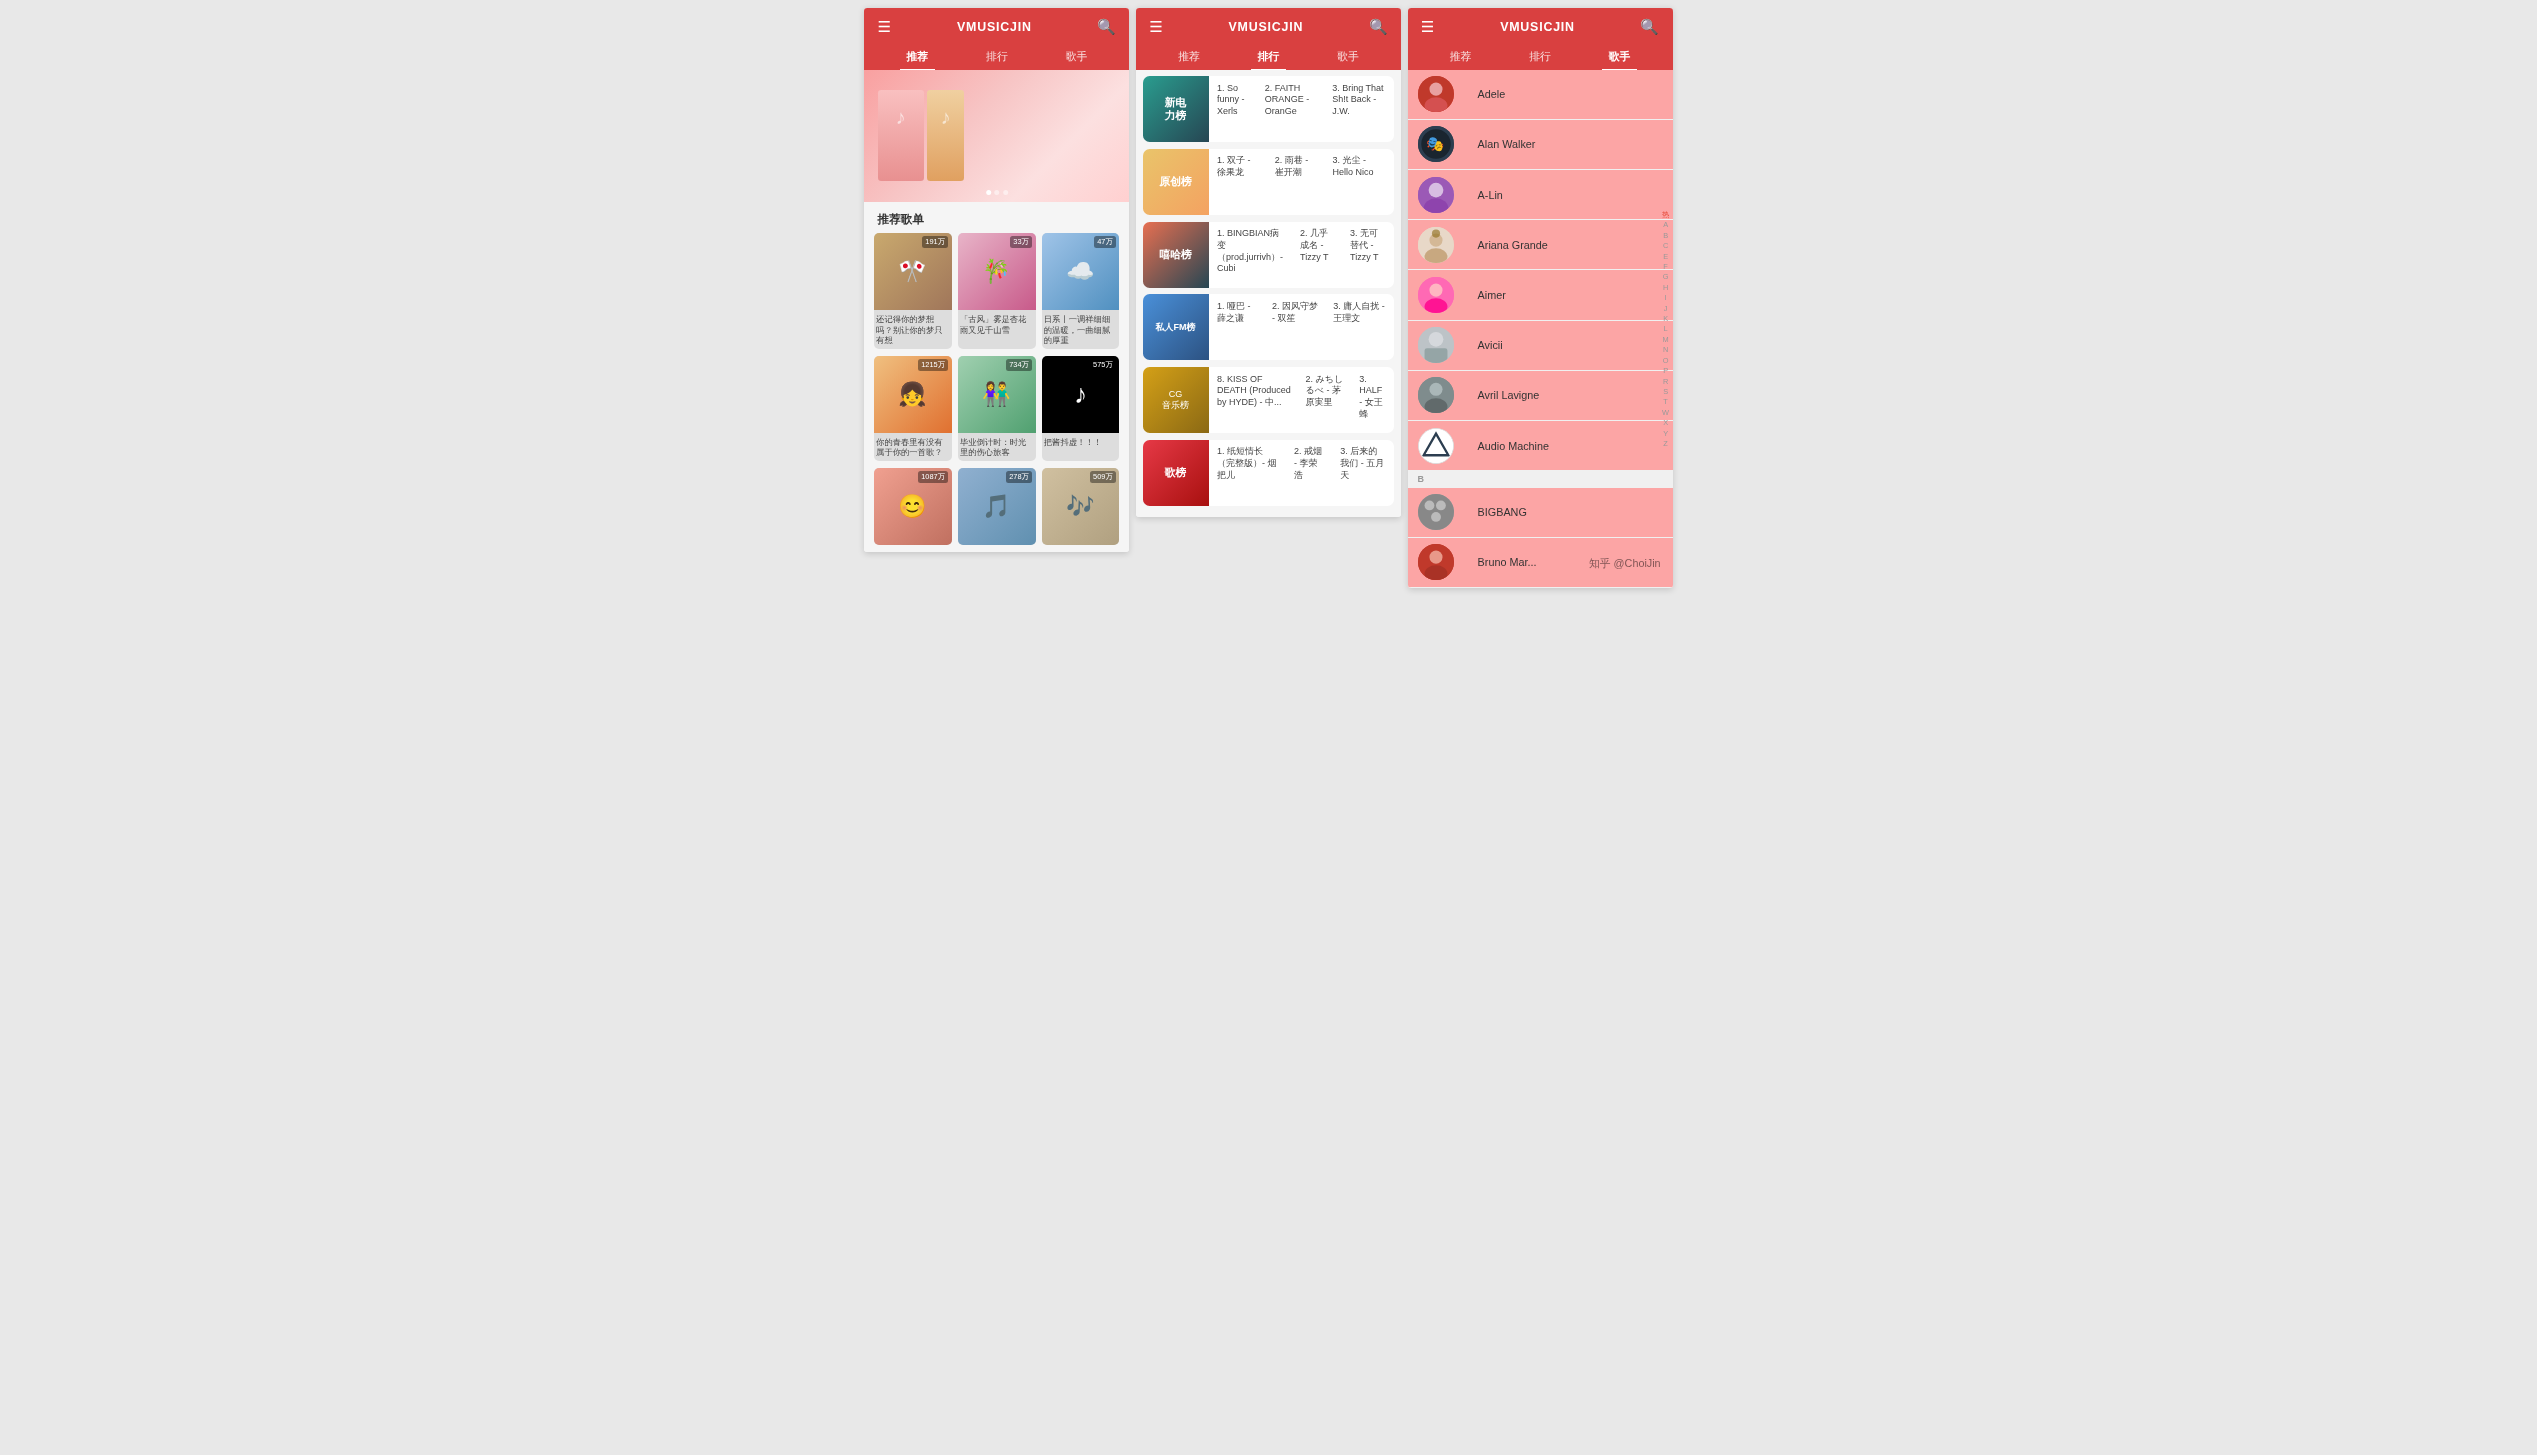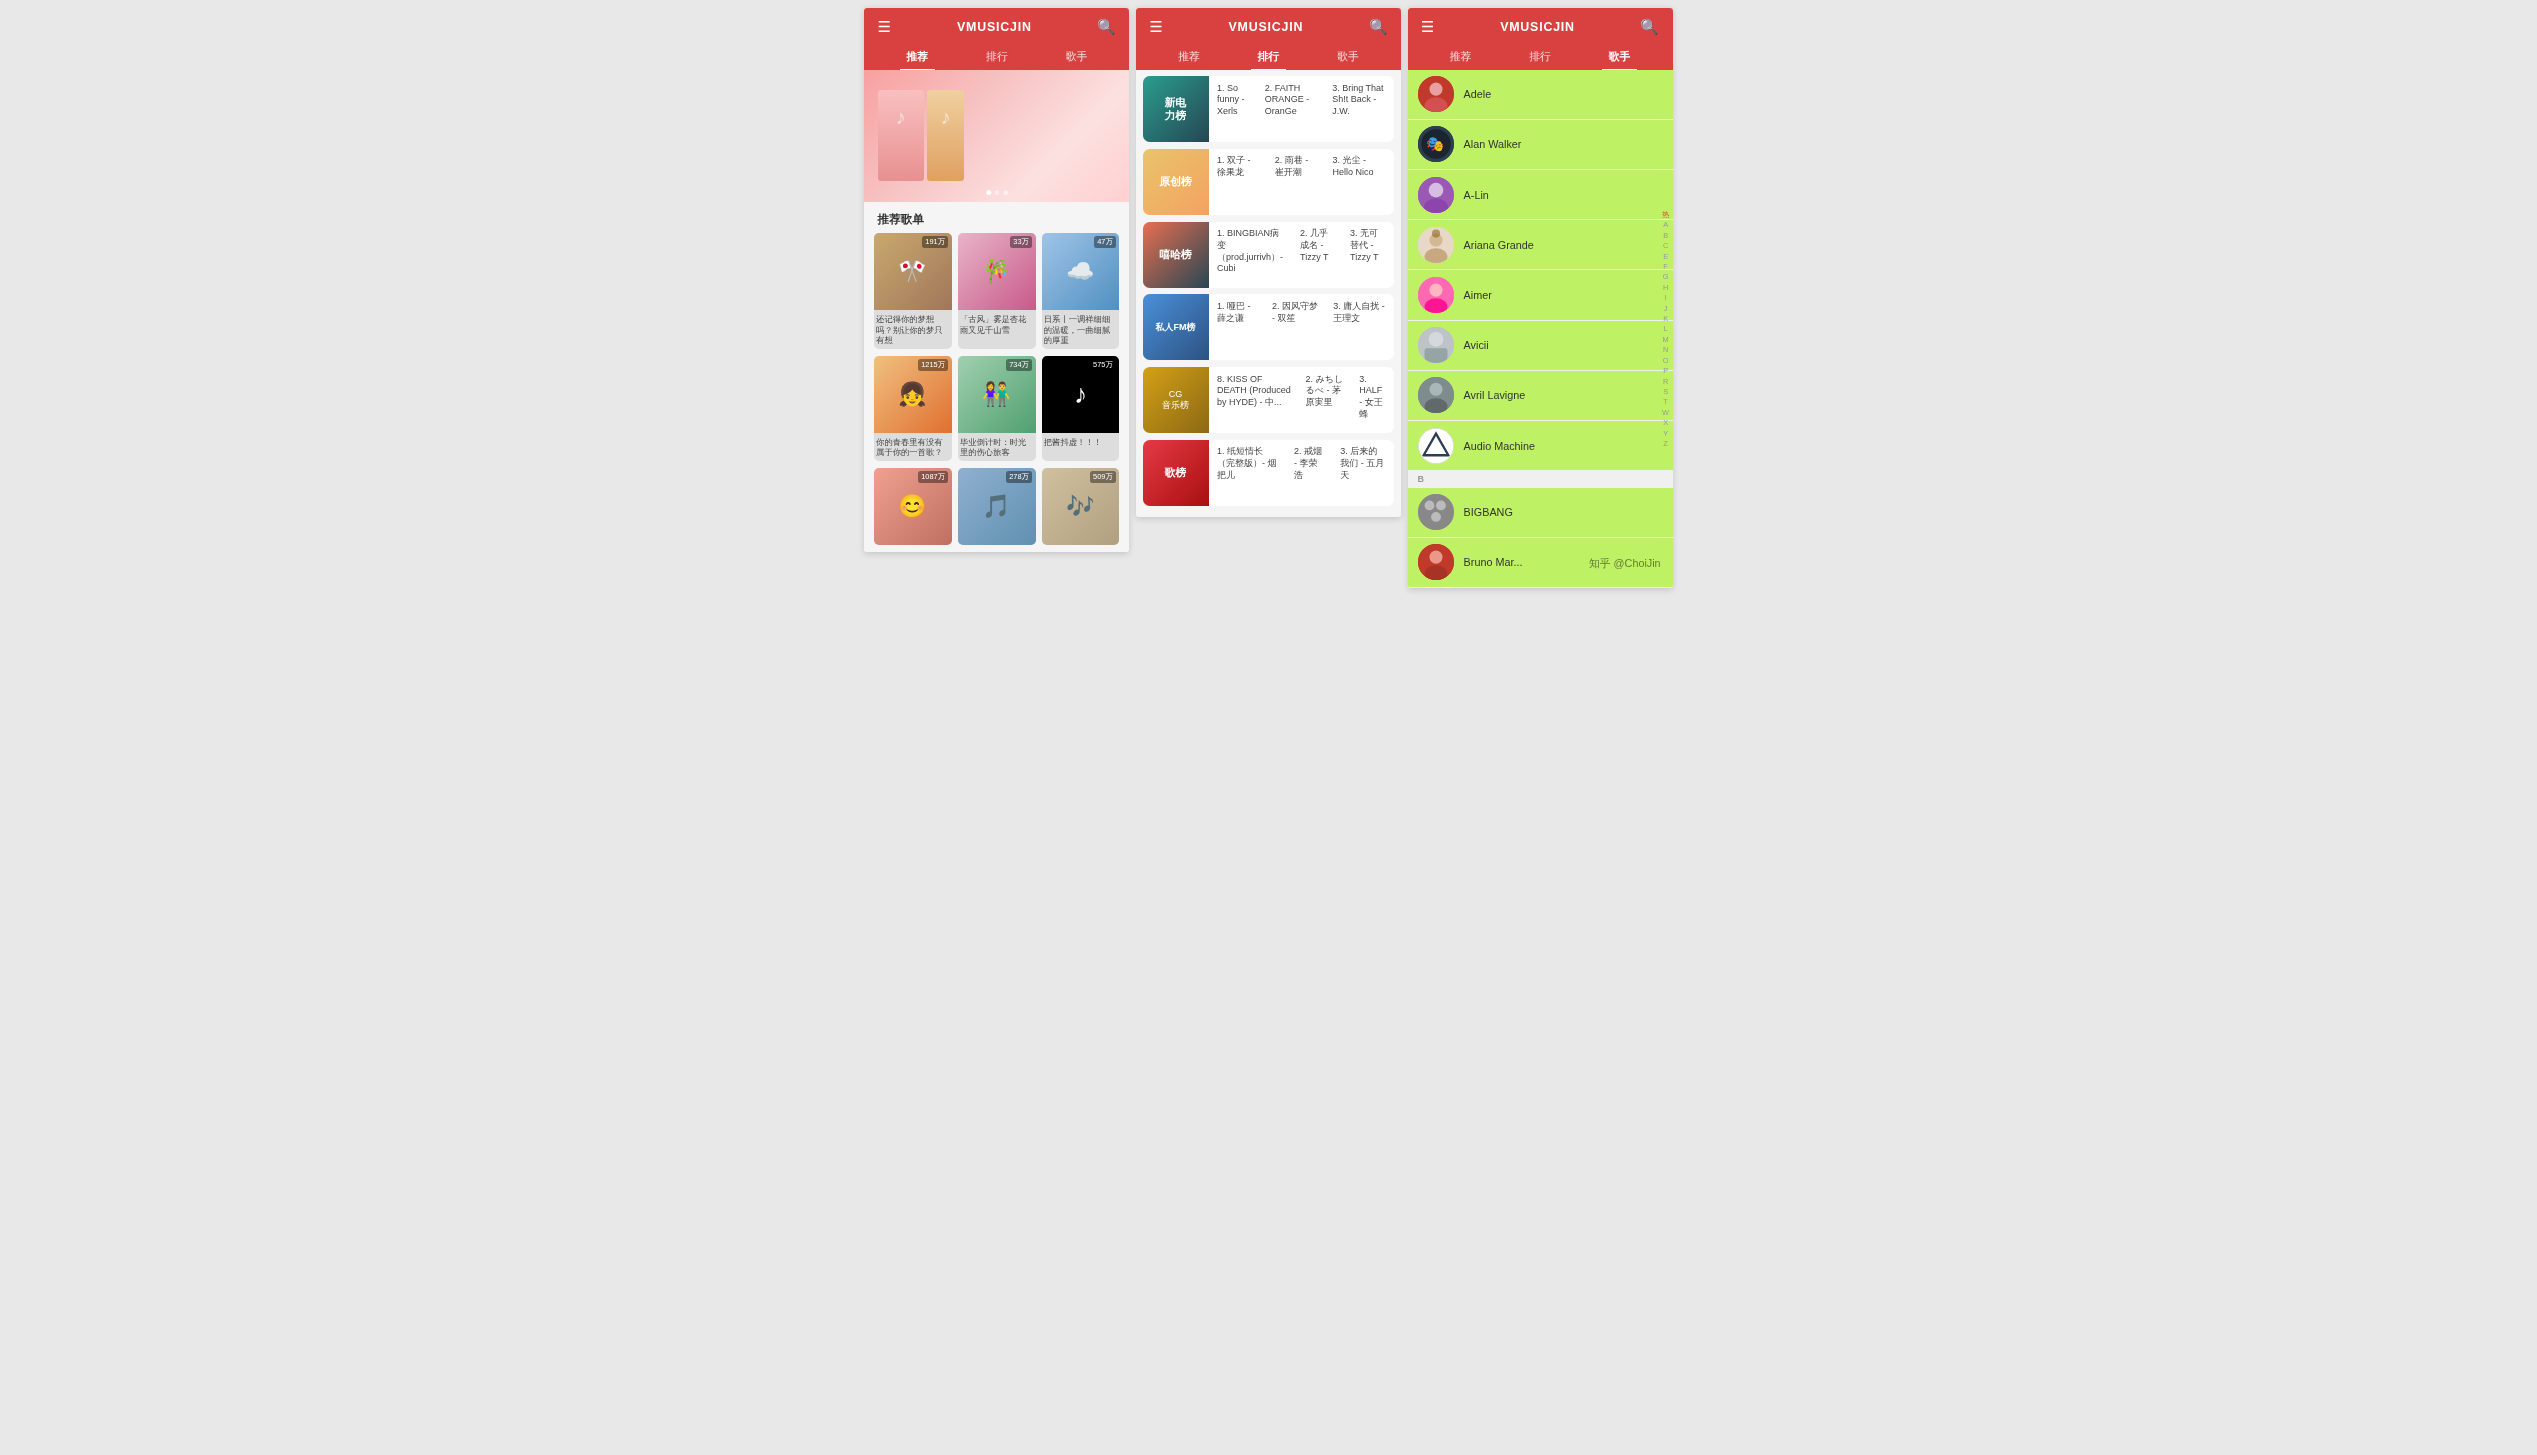--- a/index.html
+++ b/index.html
@@ -245,22 +245,22 @@
       padding: 3.3px 10px;
       font-size: 9px;
       color: #999;
       font-weight: bold;
     }
     .artist-item {
       display: flex;
       align-items: center;
       padding: 6.6px 10px;
       border-bottom: 0.8px solid #f0f0f0;
-      background: #bef264;
-      gap: 10px;
+      background: #fca5a5;
+      gap: 24px;
       cursor: pointer;
     }
     .artist-avatar {
       width: 36px;
       height: 36px;
       border-radius: 50%;
       object-fit: cover;
       flex-shrink: 0;
       display: flex;
       align-items: center;

